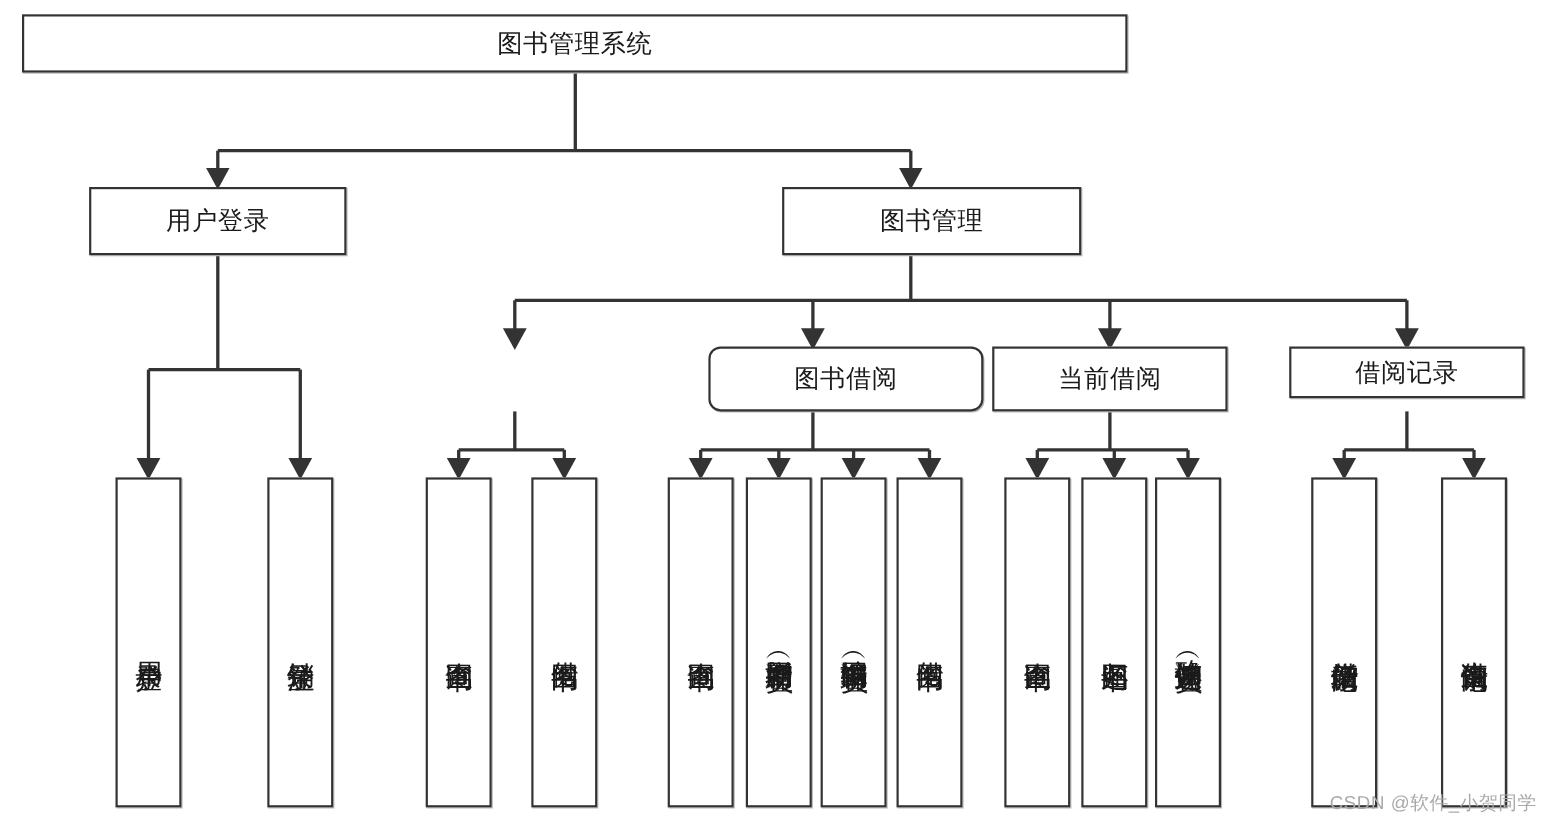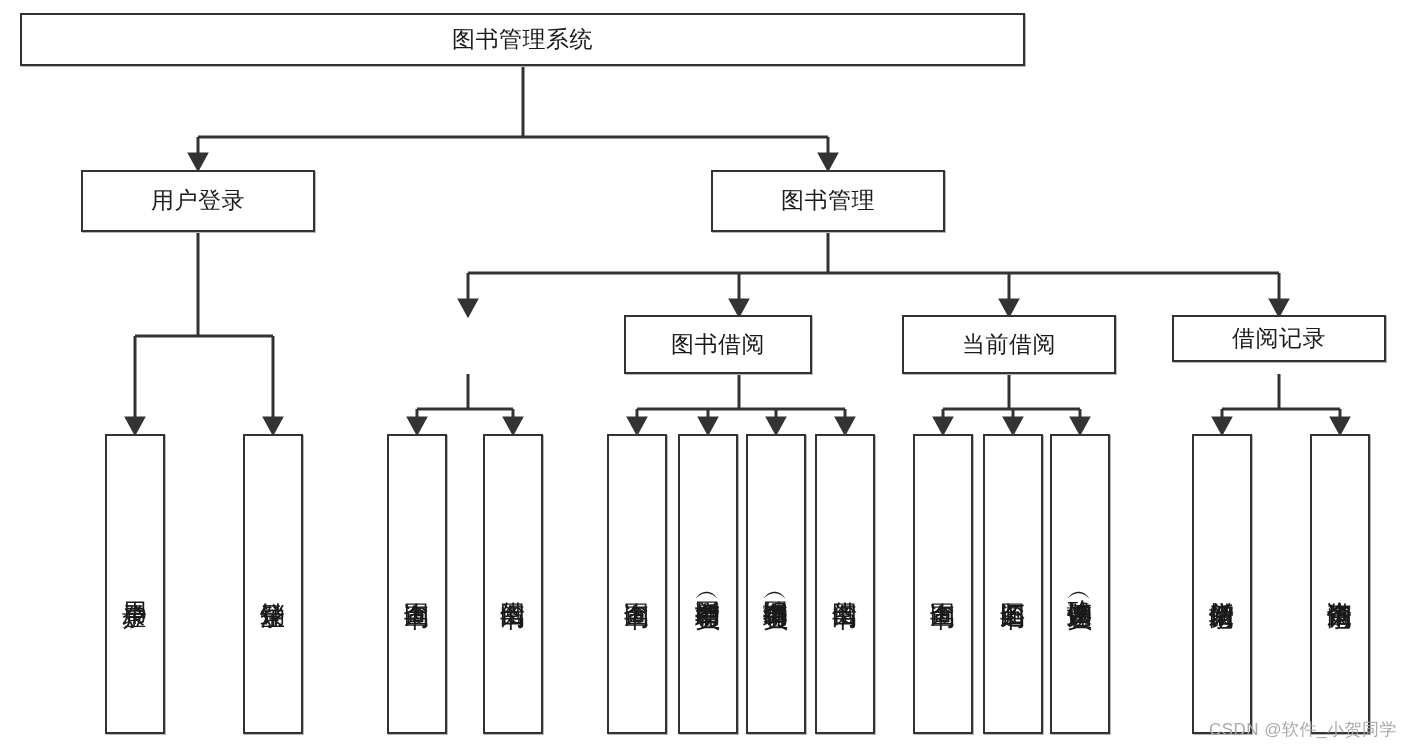--- a/index.html
+++ b/index.html
@@ -122,25 +122,25 @@
     </g>
   </svg>
 
   <div class="node horiz" style="left:20px; top:13px; width:1005px; height:53px;">
     <span class="lbl">图书管理系统</span>
   </div>
 
   <div class="node horiz" style="left:81px; top:170px; width:234px; height:62px;">
     <span class="lbl">用户登录</span>
   </div>
-  <div class="node horiz" style="left:711px; top:170px; width:234px; height:62px;">
+  <div class="node horiz" style="left:711px; top:170px; width:272px; height:62px;">
     <span class="lbl">图书管理</span>
   </div>
 
-  <div class="node horiz" style="left:624px; top:315px; width:188px; height:59px;">
+  <div class="node horiz" style="left:644px; top:315px; width:250px; height:59px;border-radius:11px;">
     <span class="lbl">图书借阅</span>
   </div>
   <div class="node horiz" style="left:902px; top:315px; width:214px; height:59px;">
     <span class="lbl">当前借阅</span>
   </div>
   <div class="node horiz" style="left:1172px; top:315px; width:214px; height:47px;">
     <span class="lbl">借阅记录</span>
   </div>
 
   <div class="node vert" style="left:105px; top:434px; width:60px; height:300px;">

